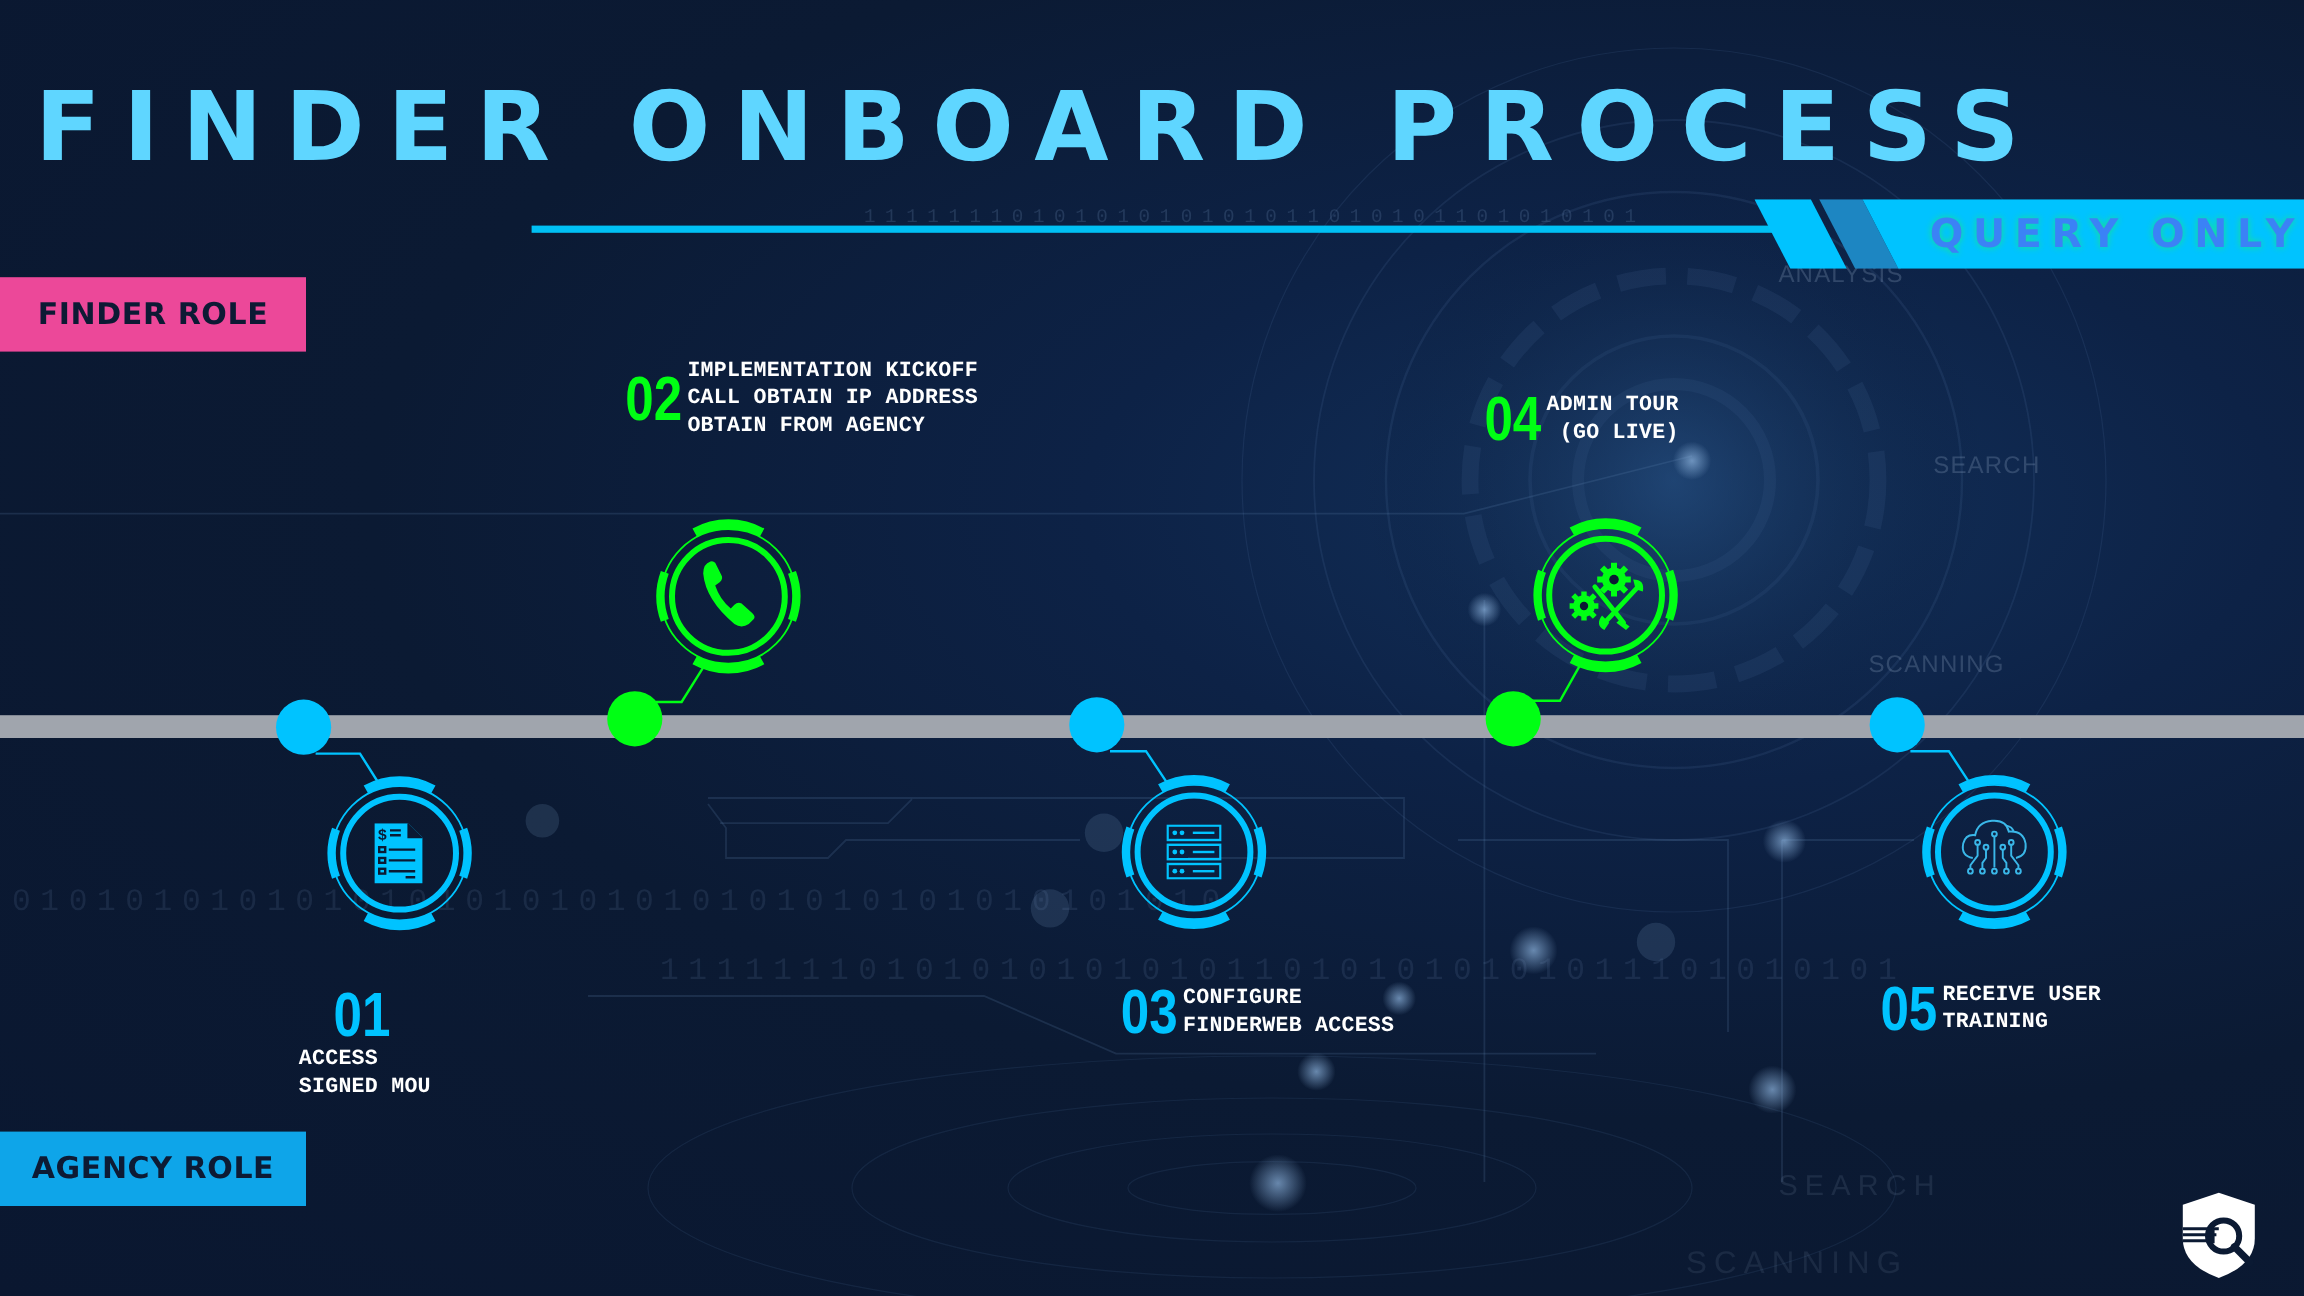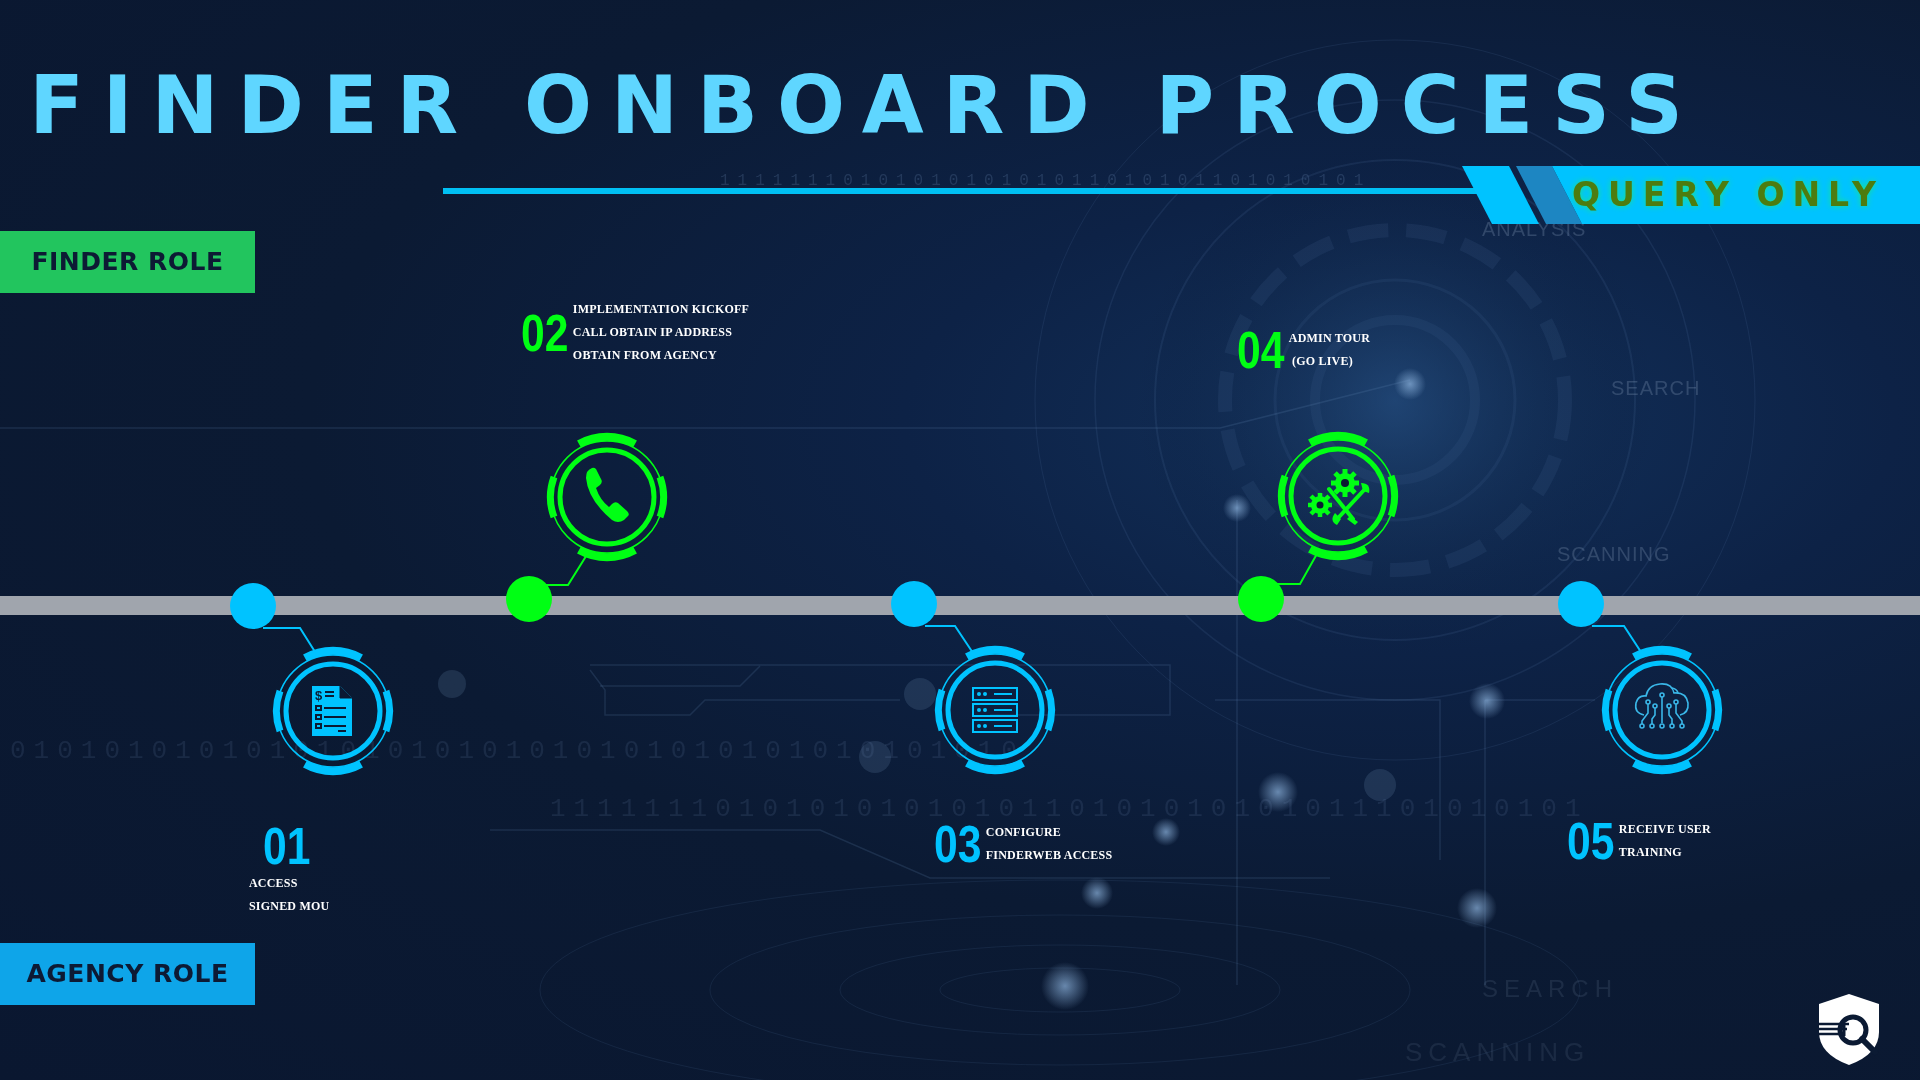--- a/index.html
+++ b/index.html
@@ -23,40 +23,40 @@
     color:#5fd6ff; font-family:"DejaVu Sans", sans-serif; font-weight:bold;
     font-size:80px; letter-spacing:19px; line-height:96px;
     text-indent:-125px;
   }
   .title-line {
     position:absolute; left:443px; top:188px; width:1040px; height:6px; background:#00c0f4;
   }
   .query-banner { position:absolute; left:1462px; top:166px; width:458px; height:58px; }
   .query-text {
     position:absolute; left:110px; top:0; width:348px; height:52px; line-height:58px;
-    text-align:left; color:#4d7c0f; font-family:"DejaVu Sans", sans-serif; font-weight:bold;
+    text-align:right; color:#3b82f6; font-family:"DejaVu Sans", sans-serif; font-weight:bold;
     font-size:33px; letter-spacing:8px; text-shadow:0 0 6px #19e38a;
   }
   .role {
     position:absolute; left:0; width:255px; height:62px; line-height:62px;
     text-align:center; color:#0d1a34; font-family:"DejaVu Sans", sans-serif;
     font-size:25px; font-weight:bold; letter-spacing:0.5px;
   }
-  .role.finder { top:231px; background:#22c55e; }
+  .role.finder { top:231px; background:#ec4899; }
   .role.agency { top:943px; background:#0ea5e9; }
   .timeline { position:absolute; left:0; top:596px; width:1920px; height:19px; background:#a0a5ad; }
   .node { position:absolute; width:46px; height:46px; border-radius:50%; }
   .step-label { position:absolute; display:flex; align-items:center; }
   .step-num {
     font-family:"Liberation Sans", sans-serif; font-weight:bold; font-size:52px; line-height:52px;
     transform:scaleX(0.82); transform-origin:left center; margin-right:-6px;
   }
   .step-text {
-    color:#ffffff; font-family:Liberation Serif, serif; font-weight:bold;
-    font-size:12px; line-height:23px; letter-spacing:0.2px;
+    color:#ffffff; font-family:Liberation Mono, monospace; font-weight:bold;
+    font-size:18px; line-height:23px; letter-spacing:0.2px;
   }
   .step-text div { white-space:nowrap; }
   .logo { position:absolute; left:1815px; top:992px; width:68px; height:75px; }
 </style>
 </head>
 <body>
 
 <div class="bgdeco" style="left:0;top:0;width:1920px;height:1080px;">
   <svg width="1920" height="1080" viewBox="0 0 1920 1080">
     <defs>

